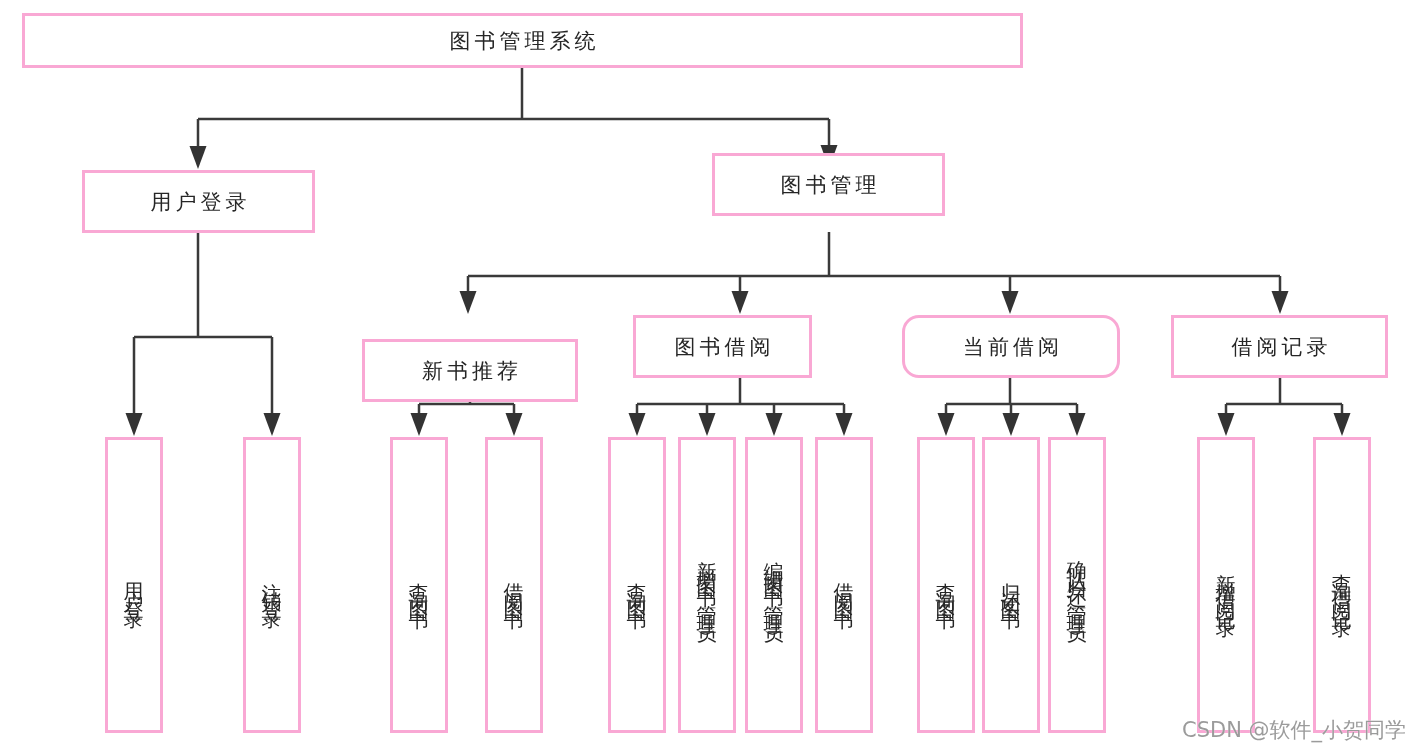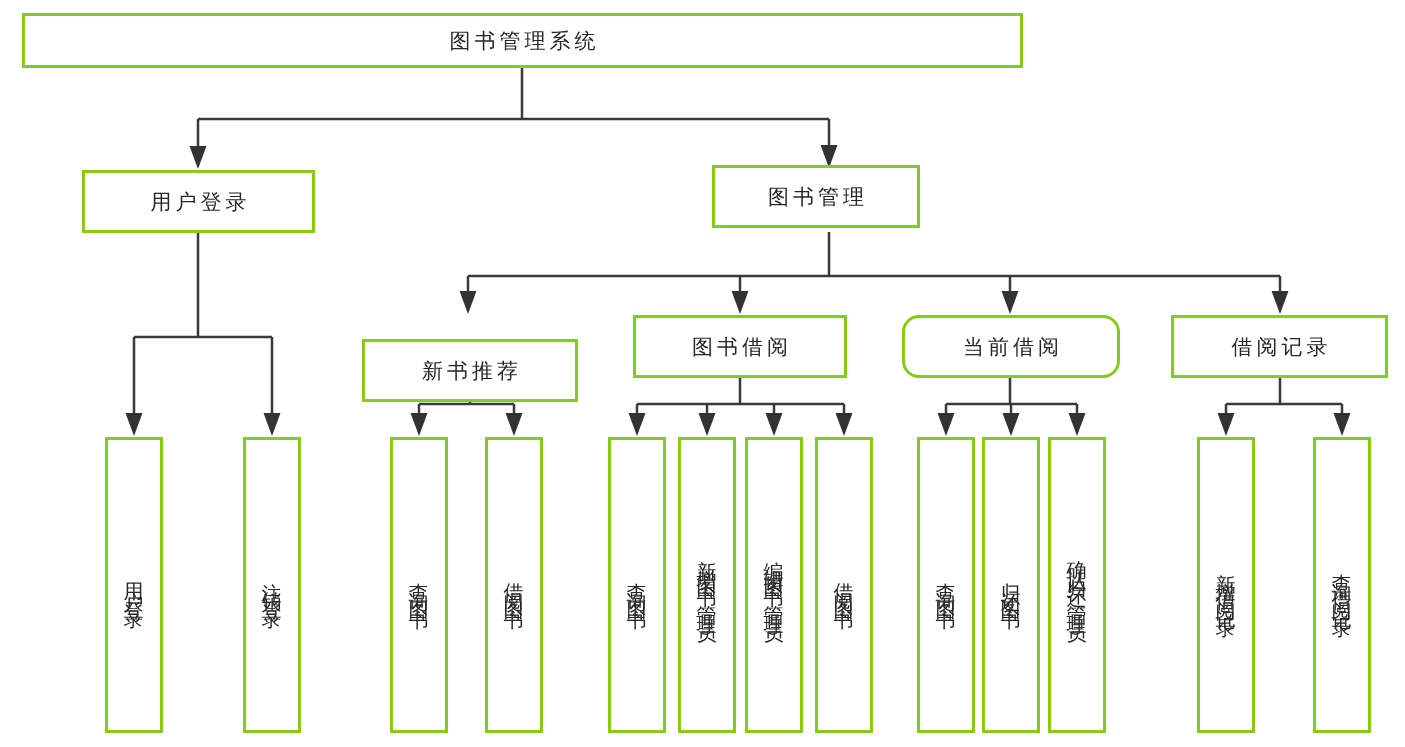--- a/index.html
+++ b/index.html
@@ -14,21 +14,21 @@
   }
   #connectors {
     position: absolute;
     left: 0; top: 0;
     width: 1405px; height: 747px;
     z-index: 1;
   }
   .node {
     position: absolute;
     box-sizing: border-box;
-    border: 3px solid #84cc16;
+    border: 3px solid #f9a8d4;
     background: #ffffff;
     display: flex;
     align-items: center;
     justify-content: center;
     z-index: 2;
   }
   .hnode {
     font-size: 21px;
     letter-spacing: 4px;
     text-indent: 4px; 
@@ -39,23 +39,23 @@
     text-orientation: mixed;
     font-size: 20px;
     letter-spacing: 9px;
     line-height: 1;
     width: 58px;
     top: 437px;
     height: 296px;
   }
   .root-node  { left: 22px;  top: 13px;  width: 1001px; height: 55px; }
   .n-login    { left: 82px;  top: 170px; width: 233px;  height: 63px; }
-  .n-bookmgmt { left: 712px; top: 165px; width: 208px;  height: 63px; }
+  .n-bookmgmt { left: 712px; top: 153px; width: 233px;  height: 63px; }
   .n-newrec   { left: 362px; top: 315px; width: 216px;  height: 63px; margin-top: 24px; }
-  .n-borrow   { left: 633px; top: 315px; width: 214px;  height: 63px; }
+  .n-borrow   { left: 633px; top: 315px; width: 179px;  height: 63px; }
   .n-current  { left: 902px; top: 315px; width: 218px;  height: 63px; border-radius: 17px; }
   .n-records  { left: 1171px;top: 315px; width: 217px;  height: 63px; }
   .leaf-0  { left: 105px;  }
   .leaf-1  { left: 243px;  }
   .leaf-2  { left: 390px;  }
   .leaf-3  { left: 485px;  }
   .leaf-4  { left: 608px;  }
   .leaf-5  { left: 678px;  }
   .leaf-6  { left: 745px;  }
   .leaf-7  { left: 815px;  }
@@ -149,13 +149,14 @@
   <div class="node vnode leaf-4">查询图书</div>
   <div class="node vnode leaf-5">新增图书（管理员）</div>
   <div class="node vnode leaf-6">编辑图书（管理员）</div>
   <div class="node vnode leaf-7">借阅图书</div>
   <div class="node vnode leaf-8">查询图书</div>
   <div class="node vnode leaf-9">归还图书</div>
   <div class="node vnode leaf-10">确认归还（管理员）</div>
   <div class="node vnode leaf-11">新增借阅记录</div>
   <div class="node vnode leaf-12">查询借阅记录</div>
 
+  <div id="watermark">CSDN @软件_小贺同学</div>
 </div>
 
 </body></html>

